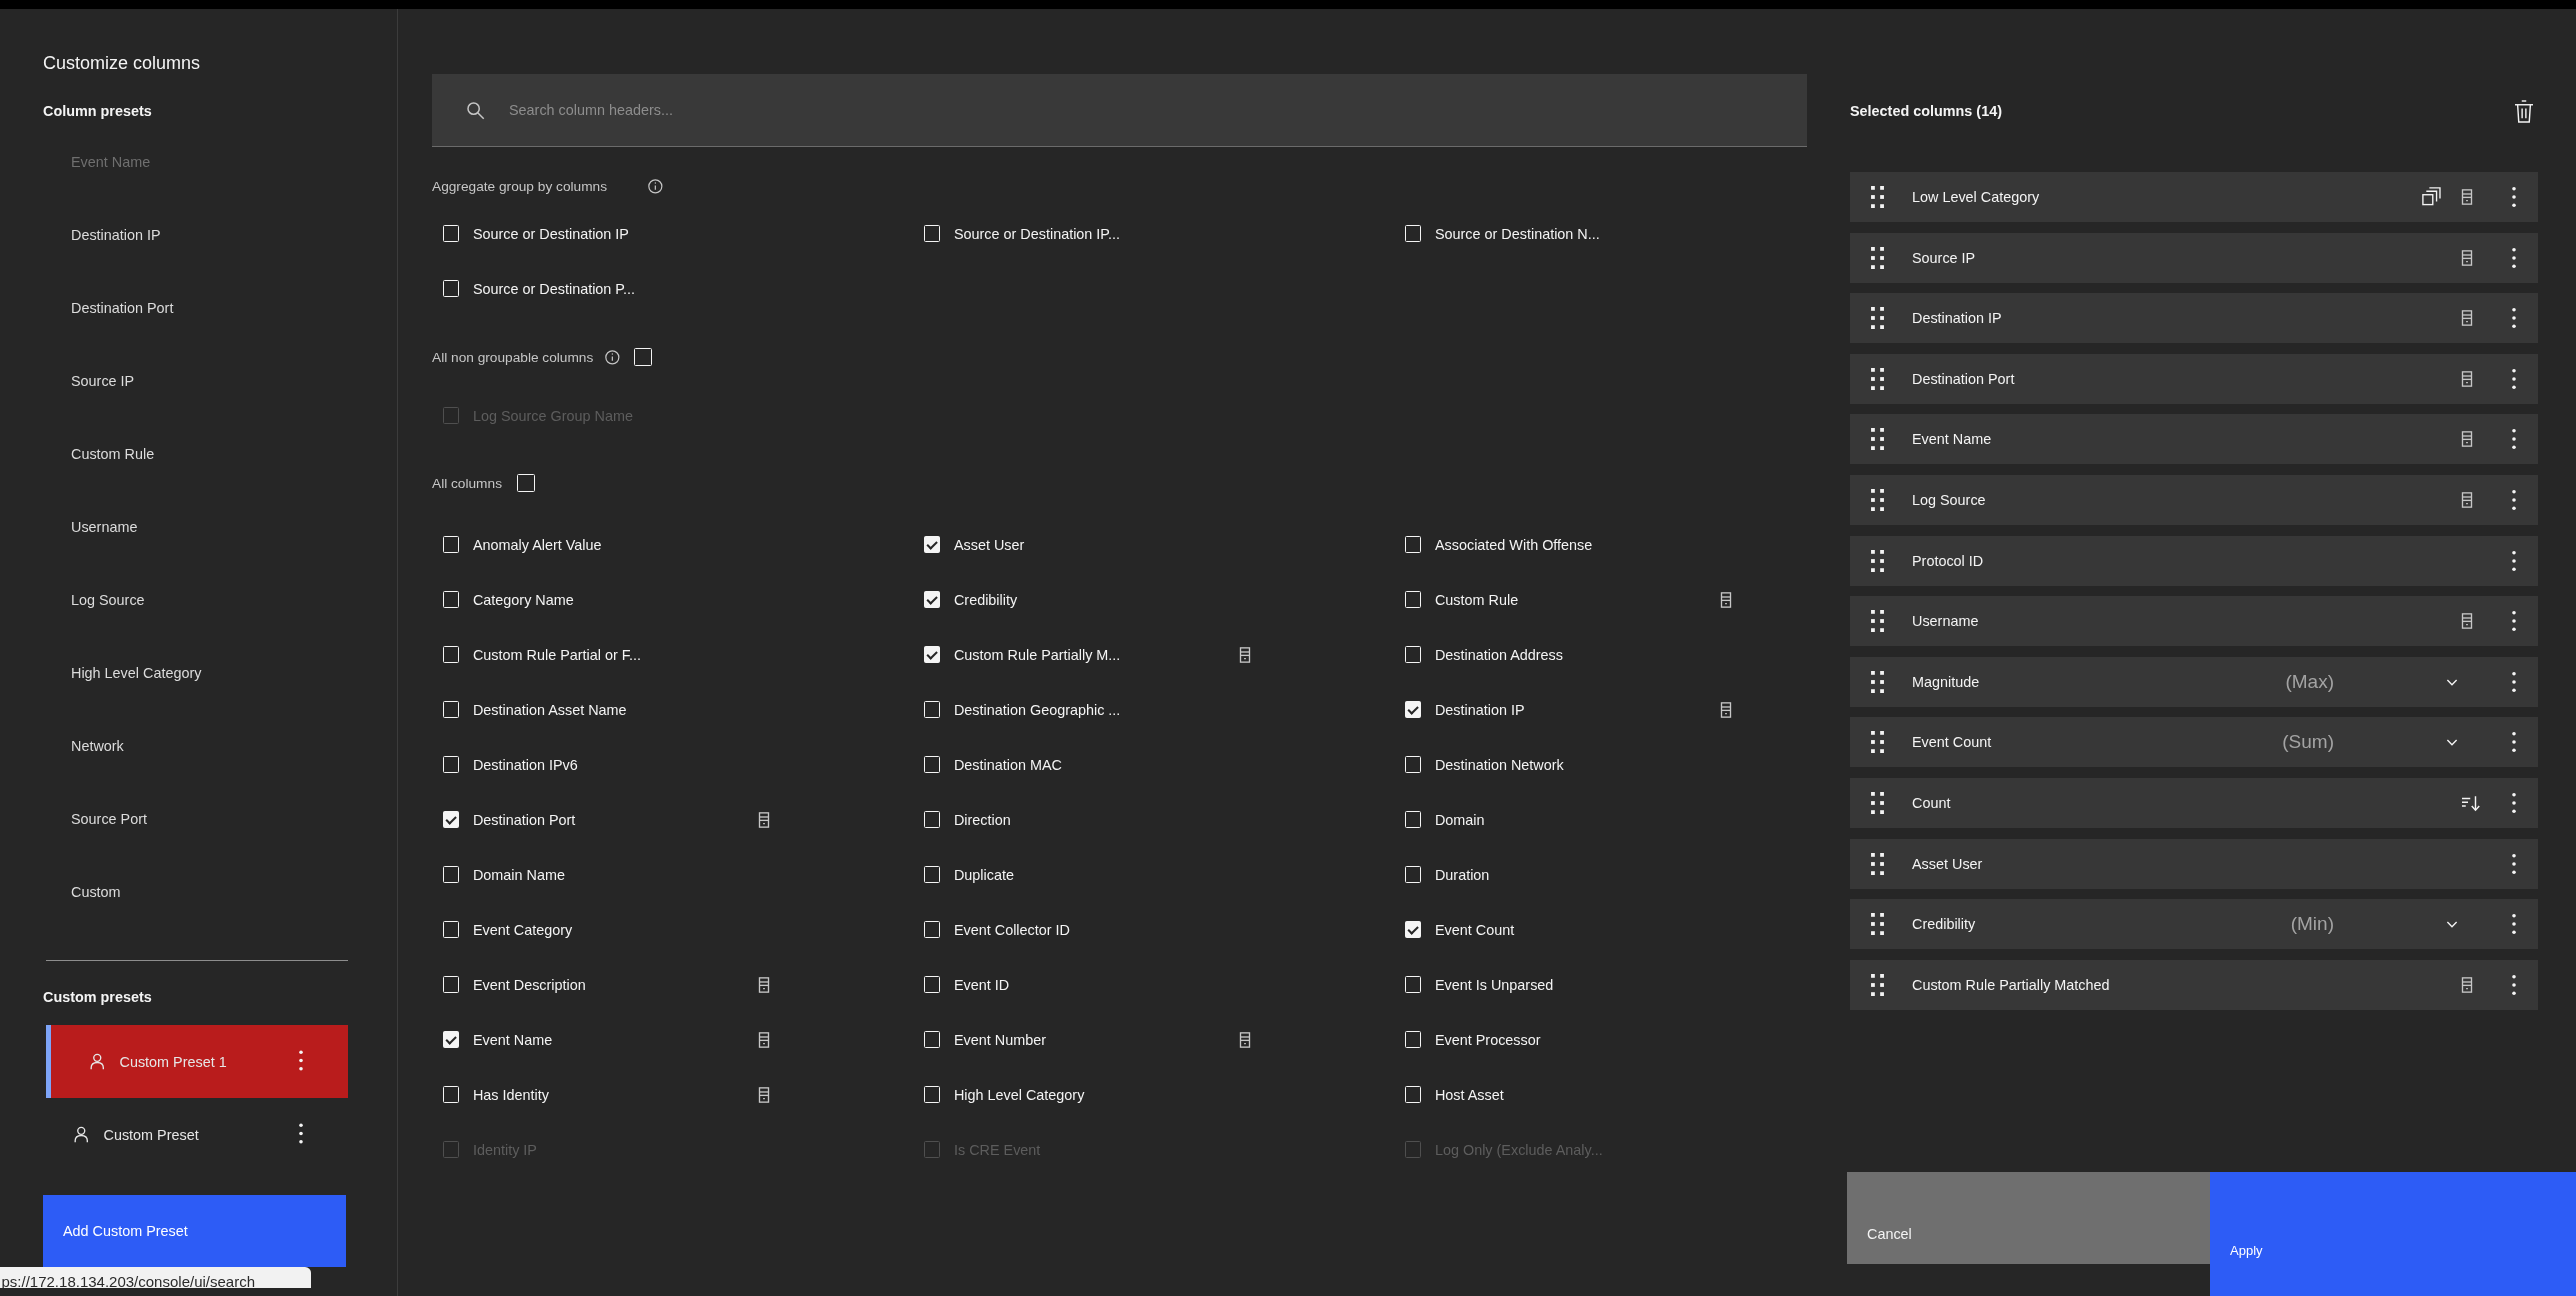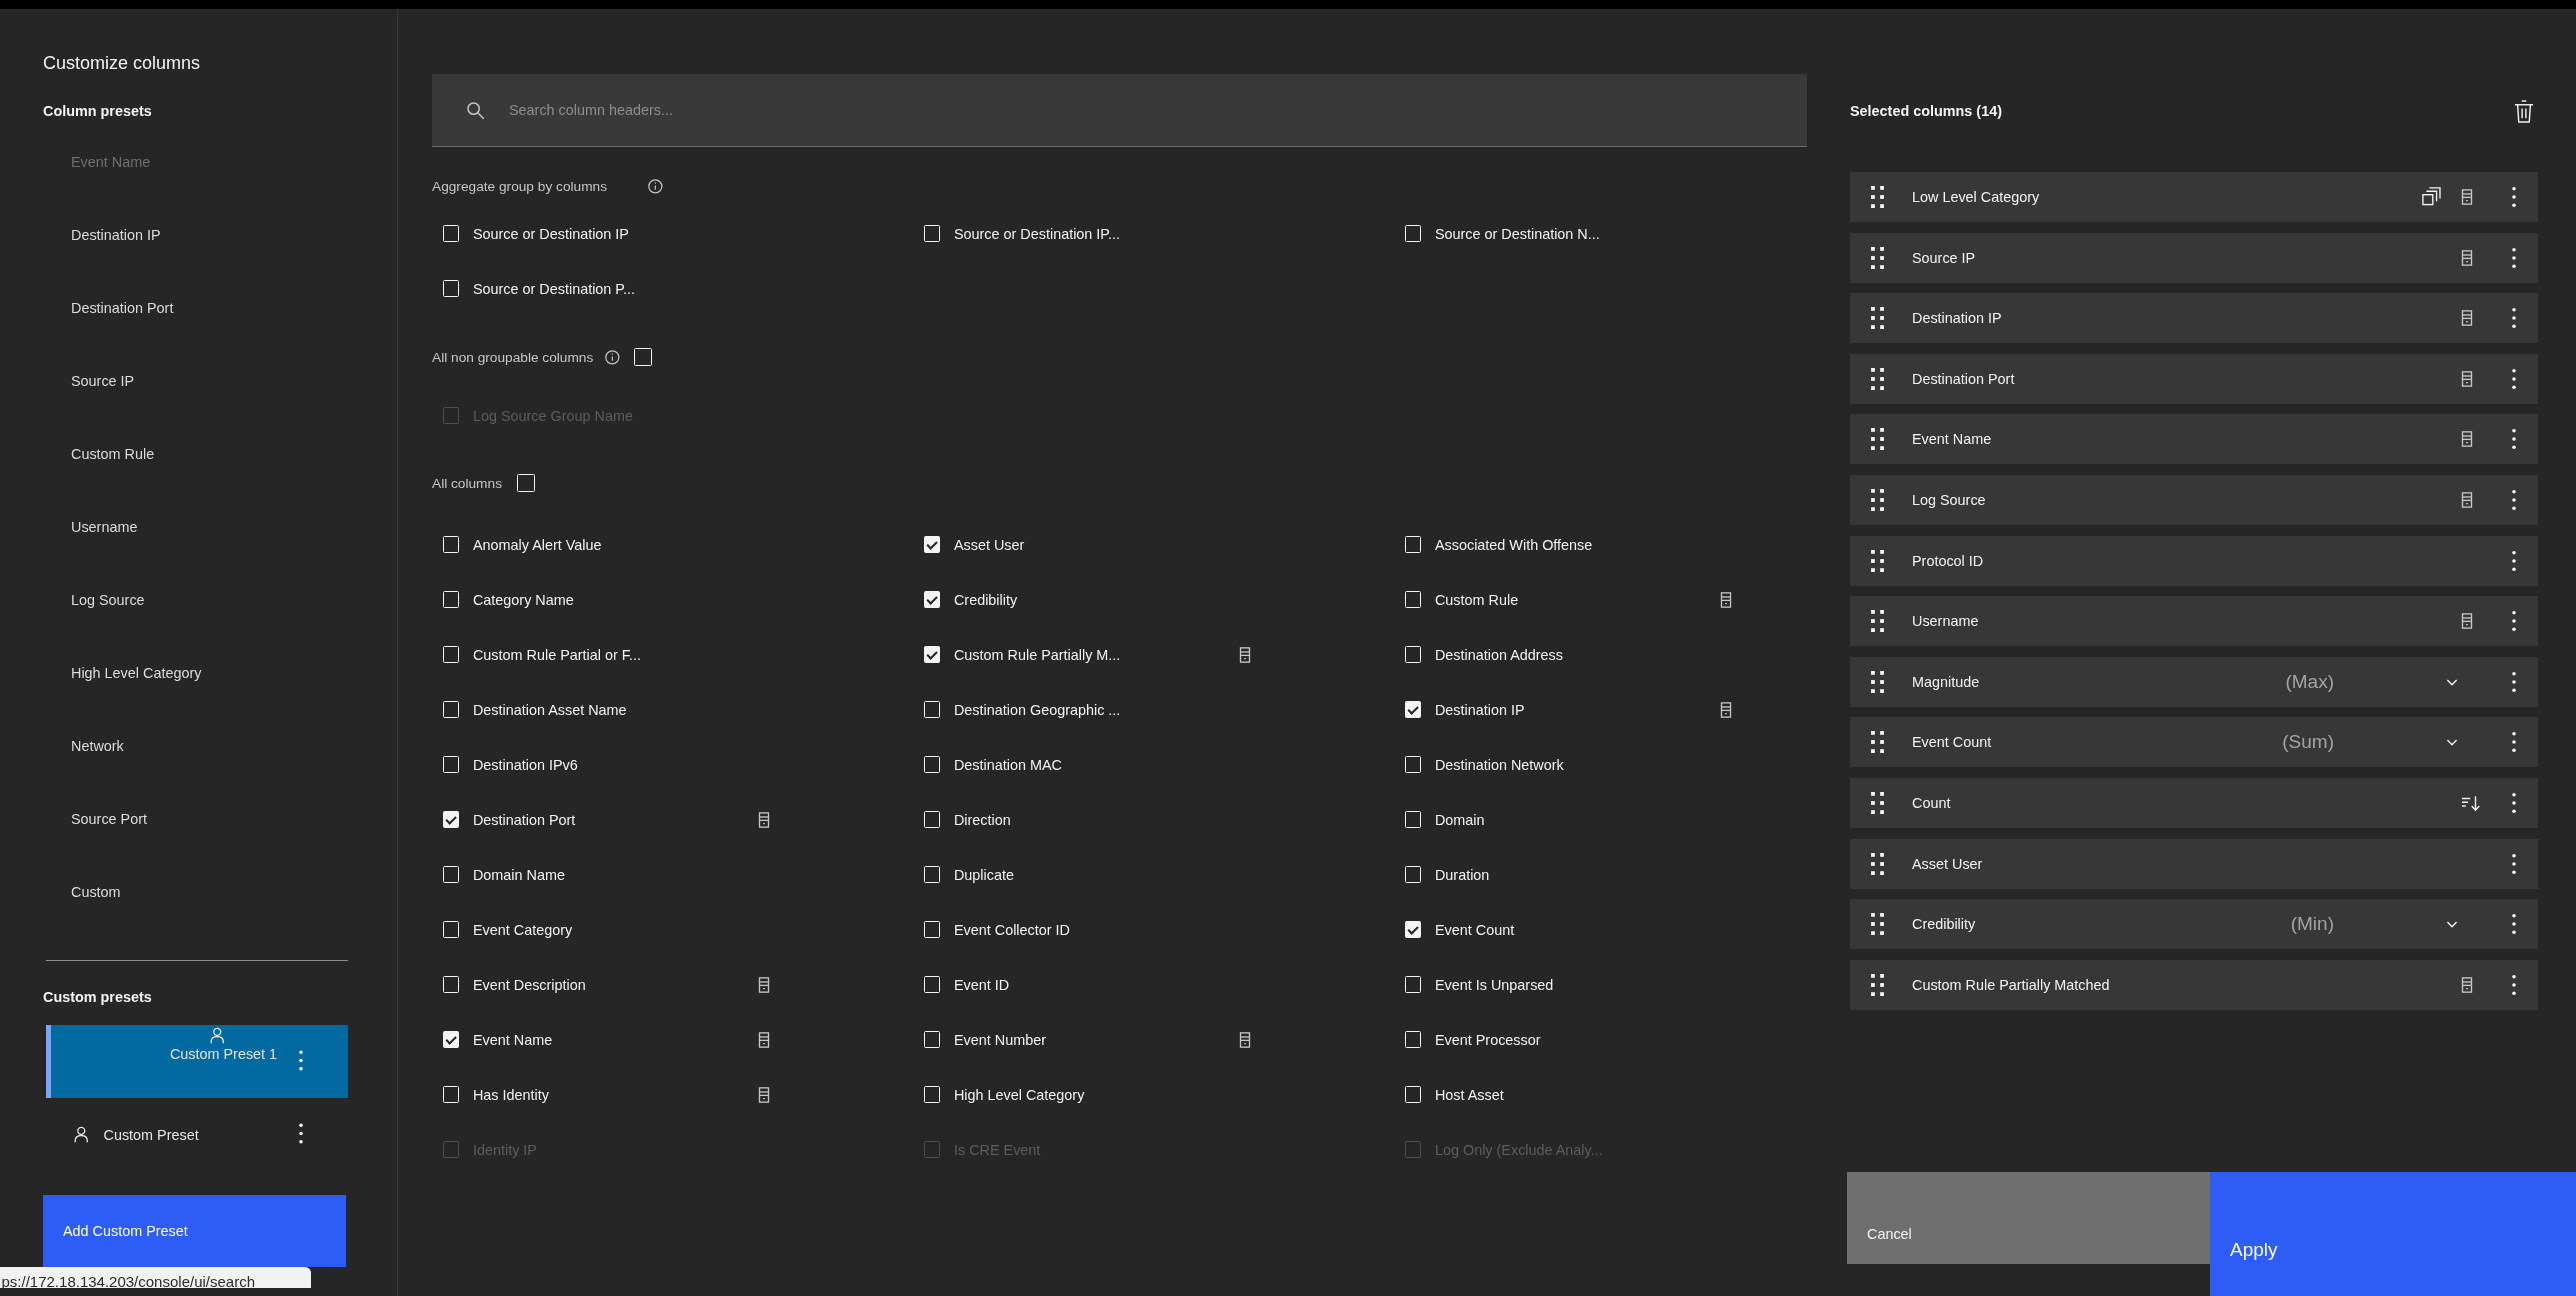--- a/index.html
+++ b/index.html
@@ -17,21 +17,21 @@
   #sidebar-title{left:43px;top:44px;font-size:18px;color:#f4f4f4;}
   #column-presets-heading{left:43px;top:94px;font-size:14.4px;font-weight:bold;}
   #preset-list{left:0;top:116px;width:397px;list-style:none;margin:0;padding:0;}
   #preset-list li{height:73px;display:flex;align-items:center;padding-left:71px;
     font-size:14.4px;color:#dcdcdc;cursor:pointer;}
   #preset-list li.disabled{color:#6f6f6f;}
   #sidebar-divider{left:46px;top:951px;width:302px;height:0.8px;background:#8d8d8d;}
   #custom-presets-heading{left:43px;top:980px;font-size:14.4px;font-weight:bold;}
   .custom-preset{left:46px;width:302px;height:73px;display:flex;align-items:center;
     padding-left:25px;box-sizing:border-box;font-size:14.4px;color:#e6e6e6;cursor:pointer;position:absolute;}
-  .custom-preset.selected{background:#0369a1;border-left:5.3px solid #7da4f8;padding-left:36px;flex-direction:column;}
+  .custom-preset.selected{background:#b91c1c;border-left:5.3px solid #7da4f8;padding-left:36px;}
   .custom-preset .cp-label{margin-left:12px;}
   .custom-preset .kebab{position:absolute;right:44px;top:50%;transform:translateY(-50%);}
   #custom-preset-1{top:1016px;}
   #custom-preset-2{top:1089px;}
   #add-preset-btn{left:43px;top:1186px;width:303px;height:72px;background:#2d5cf6;
     display:flex;align-items:center;padding-left:20px;box-sizing:border-box;
     font-size:14.4px;color:#ffffff;border:none;cursor:pointer;}
   
   #search-bar{left:432px;top:74px;width:1375px;height:73px;background:#393939;
     border-bottom:0.8px solid #6b6b6b;box-sizing:border-box;}
@@ -73,21 +73,21 @@
   .sel-row .agg{position:absolute;right:204px;top:50%;transform:translateY(-50%);
     font-size:19px;color:#a3a3a3;white-space:nowrap;}
   .ri{position:absolute;top:50%;transform:translateY(-50%);line-height:0;}
   .ri.copy{right:97px;} .ri.table{right:62px;} .ri.chev{right:76px;cursor:pointer;}
   .ri.sort{right:55px;} .ri.kebab{right:21px;cursor:pointer;}
   
   #cancel-btn{left:1847px;top:1172px;width:363px;height:92px;background:#6f6f6f;border:none;
     color:#f4f4f4;font-size:14.4px;text-align:left;padding:32px 0 0 20px;box-sizing:border-box;
     cursor:pointer;font-family:"Liberation Sans", sans-serif;}
   #apply-btn{left:2210px;top:1172px;width:366px;height:124px;background:#2d5cf6;border:none;
-    color:#ffffff;font-size:19px;text-align:left;padding:32px 0 0 20px;box-sizing:border-box;
+    color:#ffffff;font-size:13px;text-align:left;padding:32px 0 0 20px;box-sizing:border-box;
     cursor:pointer;font-family:"Liberation Sans", sans-serif;}
   
   #status-tooltip{left:0;top:1267px;height:21px;width:311px;background:#f2f2f2;
     border-top-right-radius:6px;color:#2b2b2b;font-size:15px;line-height:29px;
     padding-left:1.5px;box-sizing:border-box;white-space:nowrap;overflow:hidden;}
 </style>
 </head>
 <body>
 
 <div id="top-strip" class="abs"></div>

